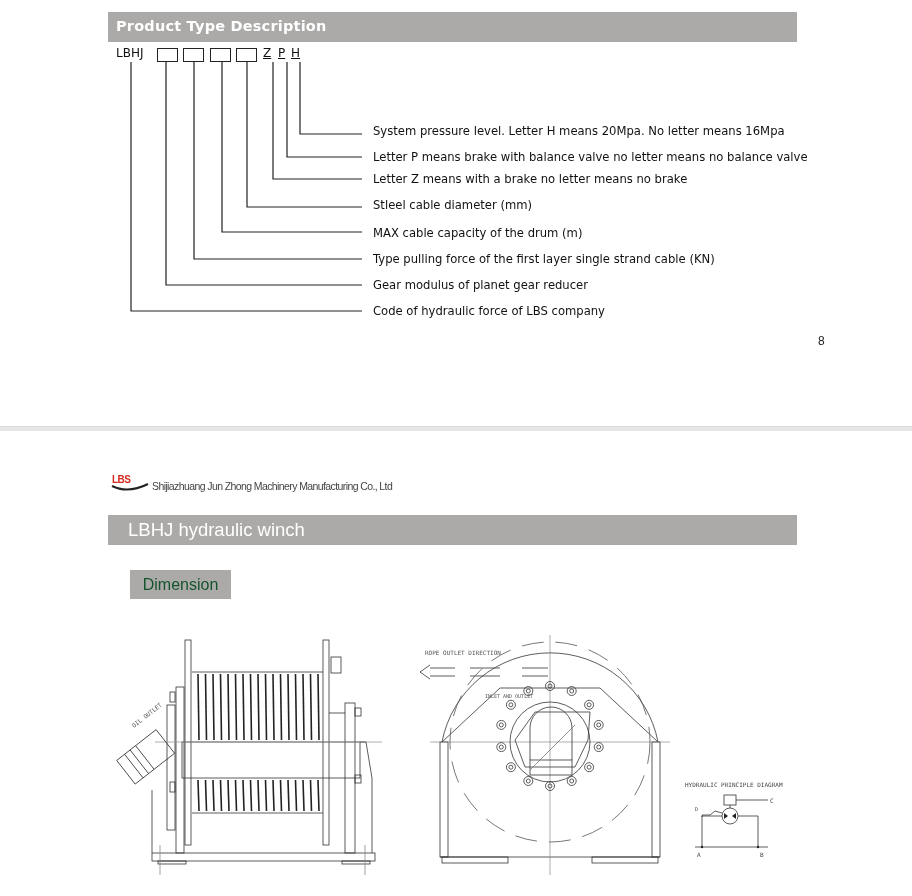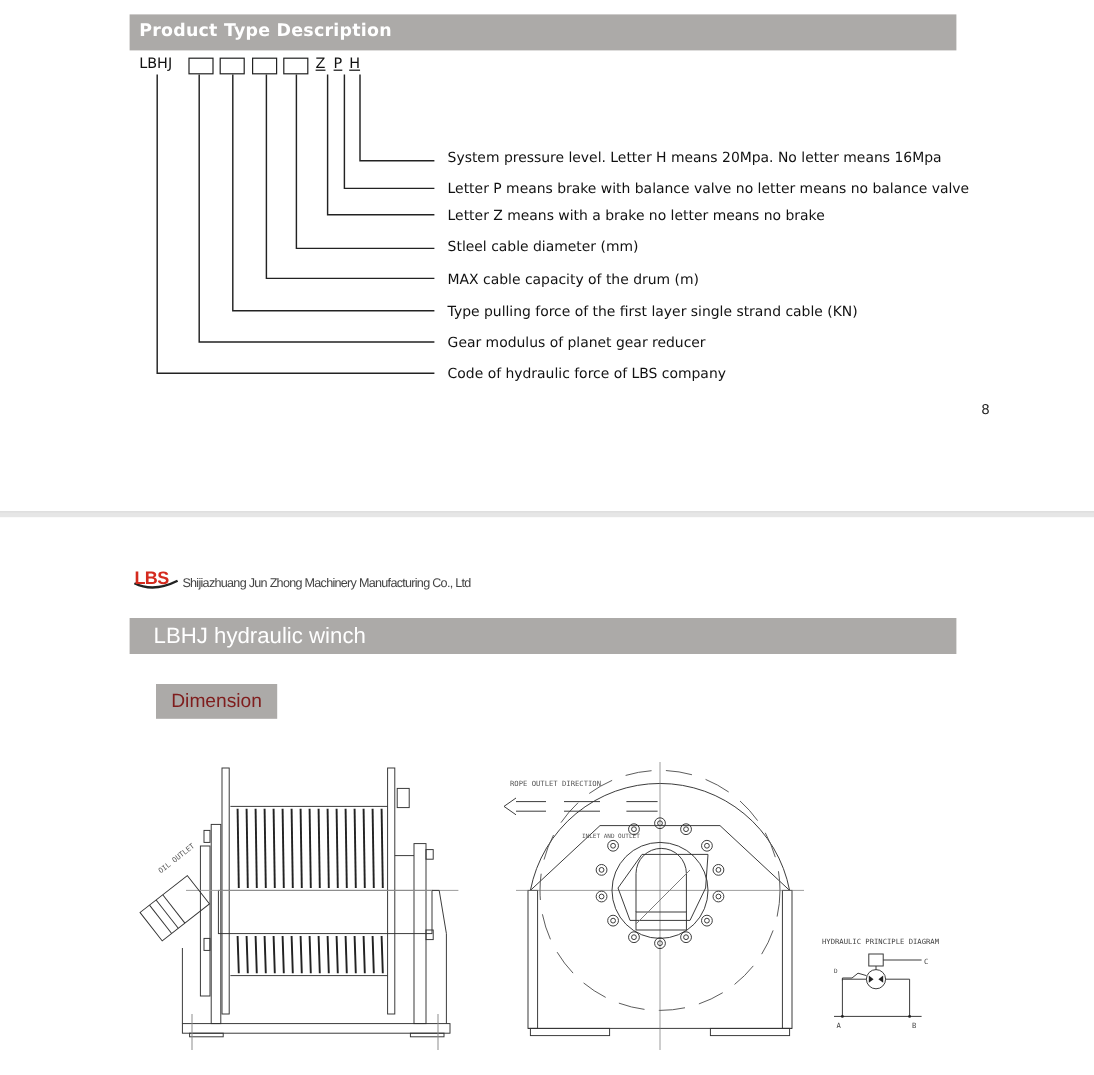--- a/index.html
+++ b/index.html
@@ -9,25 +9,25 @@
   #hdr1 span { position:absolute; left:8px; top:6px; font-family:"DejaVu Sans", sans-serif; font-weight:bold; font-size:14.5px; letter-spacing:0.2px; }
   .code-row { position:absolute; top:46px; left:116px; height:16px; font-family:"DejaVu Sans", sans-serif; font-size:12px; }
   .code-prefix { position:absolute; left:0; top:0; }
   .code-box { position:absolute; top:2px; width:19px; height:12px; border:1px solid #222; }
   .code-letter { position:absolute; top:0; text-decoration:underline; }
   svg.lines { position:absolute; left:0; top:0; }
   .desc { position:absolute; left:373px; font-family:"DejaVu Sans", sans-serif; font-size:11.6px; white-space:nowrap; color:#111; }
   .page-num { position:absolute; left:818px; top:334px; font-size:12px; color:#222; }
   .sep { position:absolute; left:0; top:426px; width:912px; height:4px; background:#e6e6e6; border-top:1px solid #dcdcdc; }
   .logo { position:absolute; left:110px; top:474px; width:40px; height:18px; }
-  .logo-text { position:absolute; left:112px; top:474px; font-weight:bold; font-size:15px; color:#d42a1e; font-family:"Liberation Sans", sans-serif; letter-spacing:-0.5px; }
+  .logo-text { position:absolute; left:112px; top:474px; font-weight:bold; font-size:10px; color:#d42a1e; font-family:"Liberation Sans", sans-serif; letter-spacing:-0.5px; }
   .company { position:absolute; left:152px; top:480px; font-size:10.5px; color:#444; letter-spacing:-0.6px; font-family:"Liberation Sans", sans-serif; }
   #hdr2 { left:108px; top:515px; width:689px; height:30px; }
   #hdr2 span { position:absolute; left:20px; top:4px; font-size:18.5px; font-family:"Liberation Sans", sans-serif; }
-  .dim-btn { position:absolute; left:130px; top:570px; width:101px; height:29px; background:#acaaa8; color:#7f1d1d; font-size:16px; font-family:"Liberation Sans", sans-serif; text-align:center; line-height:29px; }
+  .dim-btn { position:absolute; left:130px; top:570px; width:101px; height:29px; background:#acaaa8; color:#14532d; font-size:16px; font-family:"Liberation Sans", sans-serif; text-align:center; line-height:29px; }
   svg.draw { position:absolute; }
   svg text { font-family:"DejaVu Sans Mono", monospace; }
 </style>
 </head>
 <body>
 
 <div class="hdr-bar" id="hdr1">
   <span>Product Type Description</span>
 </div>
 

